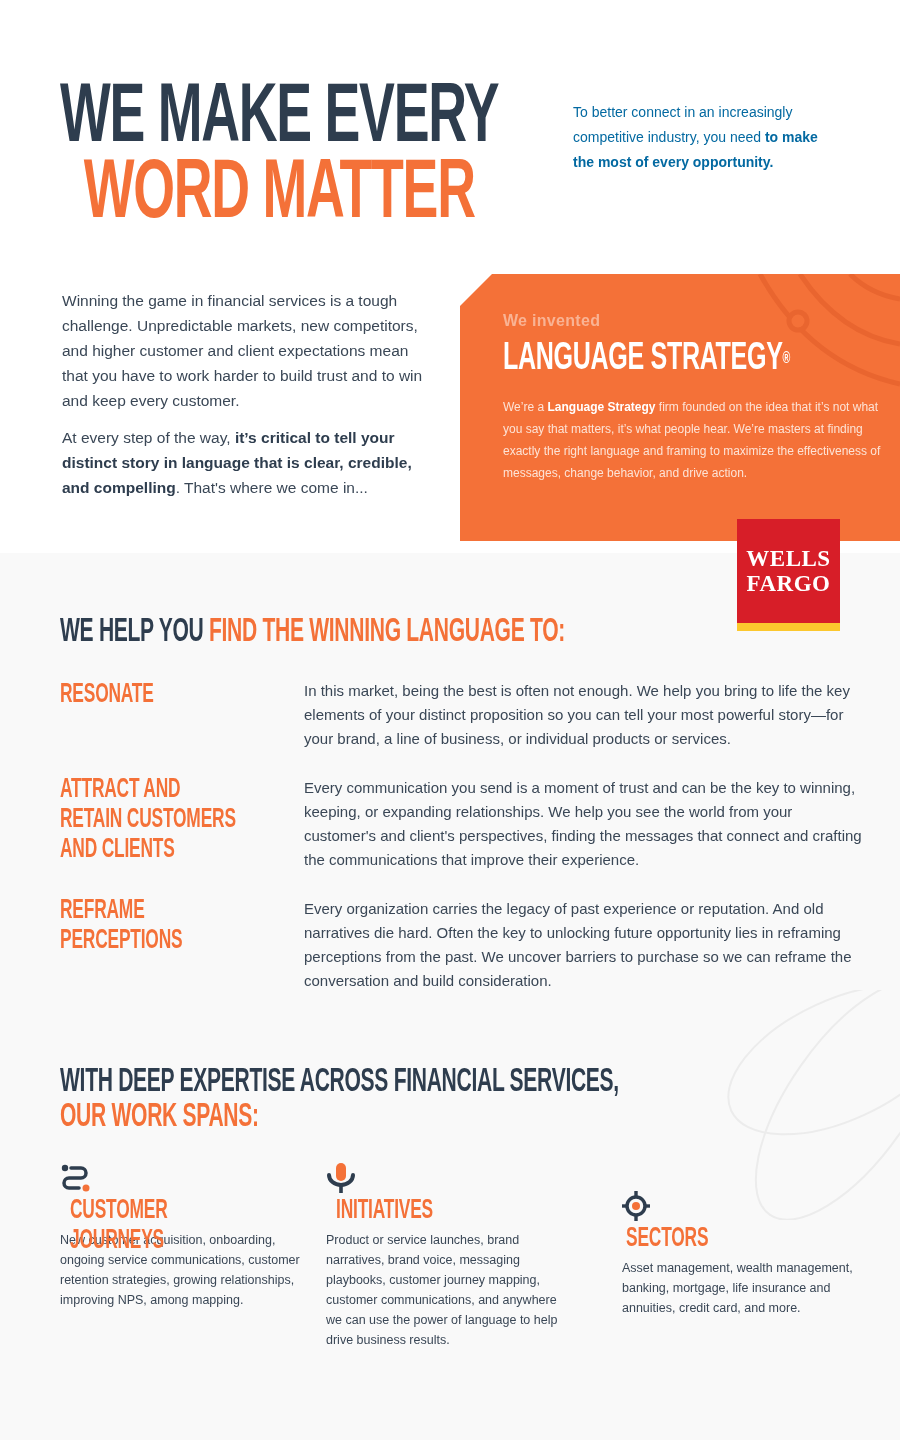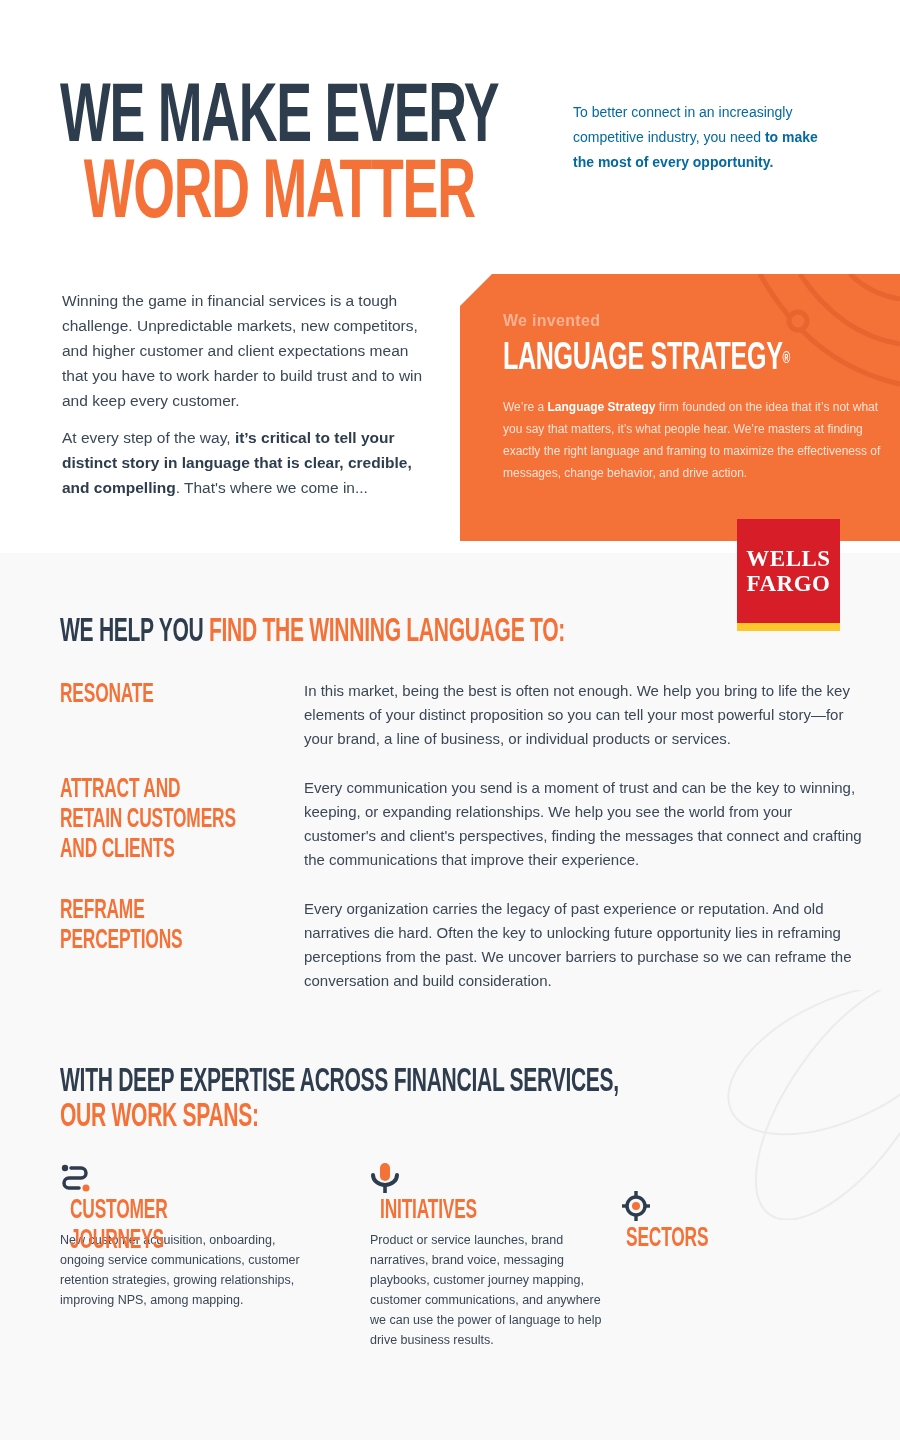--- a/index.html
+++ b/index.html
@@ -128,21 +128,21 @@
       <circle cx="26" cy="26" r="3.5" fill="#f47138"></circle>
     </svg>
     <div class="col-title">
       <span>CUSTOMER</span>
       <span>JOURNEYS</span>
     </div>
   </div>
   <p class="col-text">New customer acquisition, onboarding, ongoing service communications, customer retention strategies, growing relationships, improving NPS, among mapping.</p>
 </div>
 
-<div class="col" style="left:326px;margin-left:44px;">
+<div class="col" style="left:326px;">
   <div class="col-head">
     <svg class="col-icon" viewBox="0 0 32 32">
       <rect x="10" y="1" width="10" height="18" rx="5" fill="#f47138"></rect>
       <path d="M3 13 A12 10 0 0 0 27 13" stroke="#2e3d4e" stroke-width="4" fill="none" stroke-linecap="round"></path>
       <rect x="13.2" y="23" width="3.6" height="8" fill="#2e3d4e"></rect>
     </svg>
     <div class="col-title">
       <span>INITIATIVES</span>
     </div>
   </div>
@@ -156,13 +156,14 @@
       <circle cx="14" cy="16" r="4" fill="#f47138"></circle>
       <rect x="12.3" y="1" width="3.4" height="6" fill="#2e3d4e"></rect>
       <rect x="12.3" y="25" width="3.4" height="6" fill="#2e3d4e"></rect>
       <rect x="0" y="14.3" width="6" height="3.4" fill="#2e3d4e"></rect>
       <rect x="22" y="14.3" width="6" height="3.4" fill="#2e3d4e"></rect>
     </svg>
     <div class="col-title" style="margin-left:4px;">
       <span>SECTORS</span>
     </div>
   </div>
+  <p class="col-text">Asset management, wealth management, banking, mortgage, life insurance and annuities, credit card, and more.</p>
 </div>
 
 </body></html>

